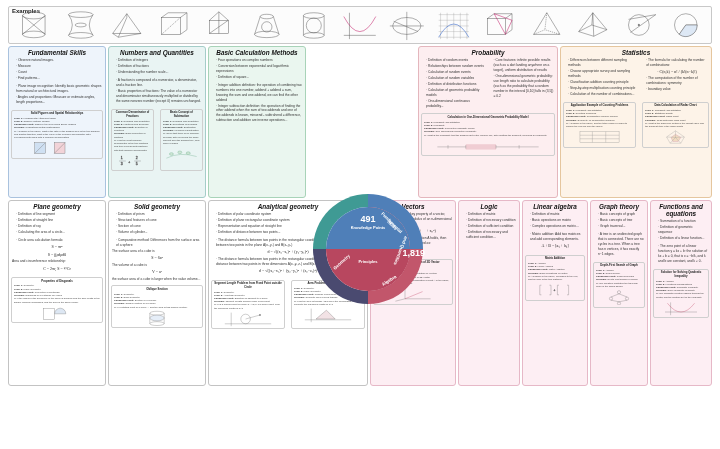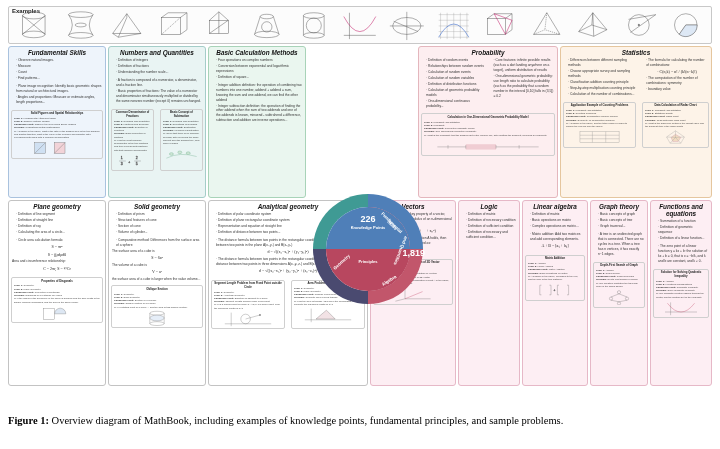--- a/index.html
+++ b/index.html
@@ -806,26 +806,22 @@
         </g>
 
         <g font-family="Liberation Sans" font-size="4.4" font-weight="bold" fill="#ffffff">
           <text transform="translate(70,22) rotate(45)">Fundamental</text>
           <text transform="translate(76,30) rotate(45)">Skills</text>
           <text transform="translate(94,44) rotate(112)">and Quantities</text>
           <text transform="translate(24,78) rotate(-42)">Geometry</text>
           <text transform="translate(72,94) rotate(-32)">Algebra</text>
         </g>
       </svg>
-      <div class="hub-num">226</div>
+      <div class="hub-num">491</div>
       <div class="hub-sub">Knowledge Points</div>
       <div class="hub-num2">1,819</div>
       <div class="hub-sub2">Principles</div>
     </div>
 
   </div>
 
-  <div class="caption">
-    <b>Figure 1:</b>
-    <span>Overview diagram of MathBook, including examples of knowledge points, fundamental principles, and sample problems.</span>
-  </div>
 
 </div>
 
 </body></html>

